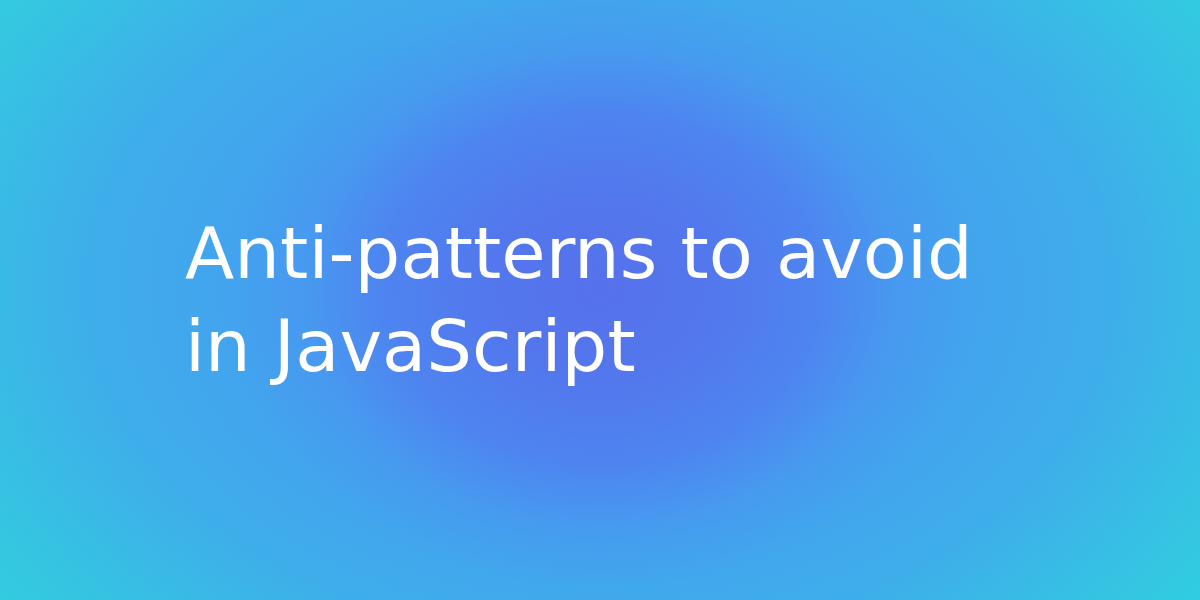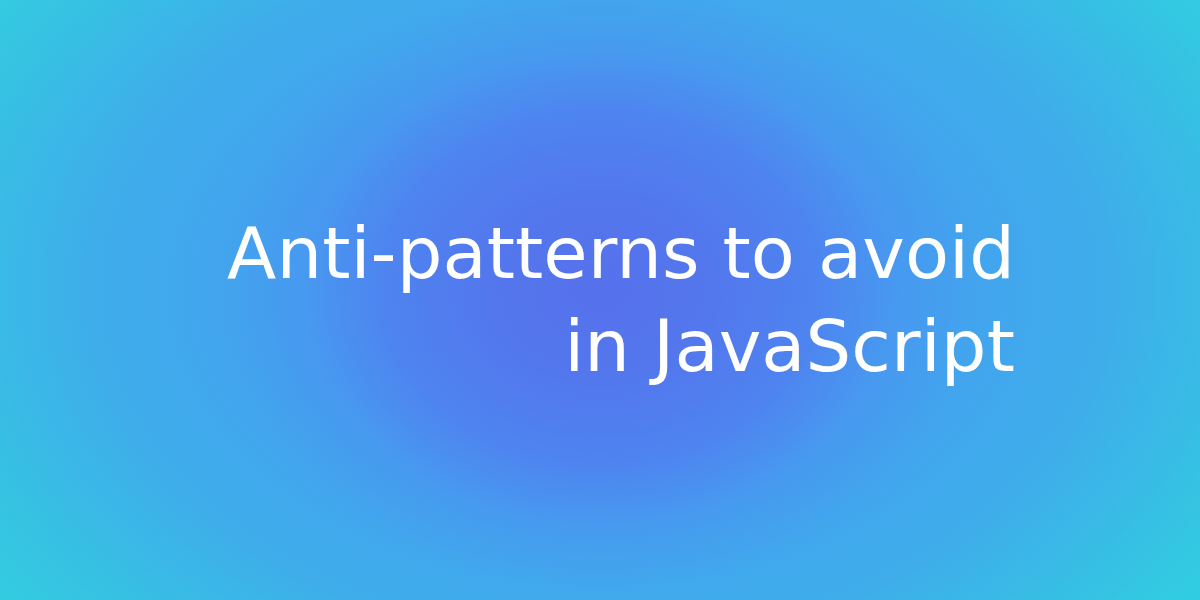--- a/index.html
+++ b/index.html
@@ -78,21 +78,21 @@
   }
 
   .banner-title {
     margin: 8px;
     color: #ffffff;
     font-family: "DejaVu Sans", sans-serif;
     font-size: 72px;
     font-weight: 400;
     line-height: 93px;
     letter-spacing: 0.1px;
-    text-align: right;
+    text-align: left;
     max-width: 830px;
     text-rendering: optimizeLegibility;
   }
 </style>
 </head>
 <body>
 
 <div class="banner">
 
   <div class="banner-bg-base"></div>

